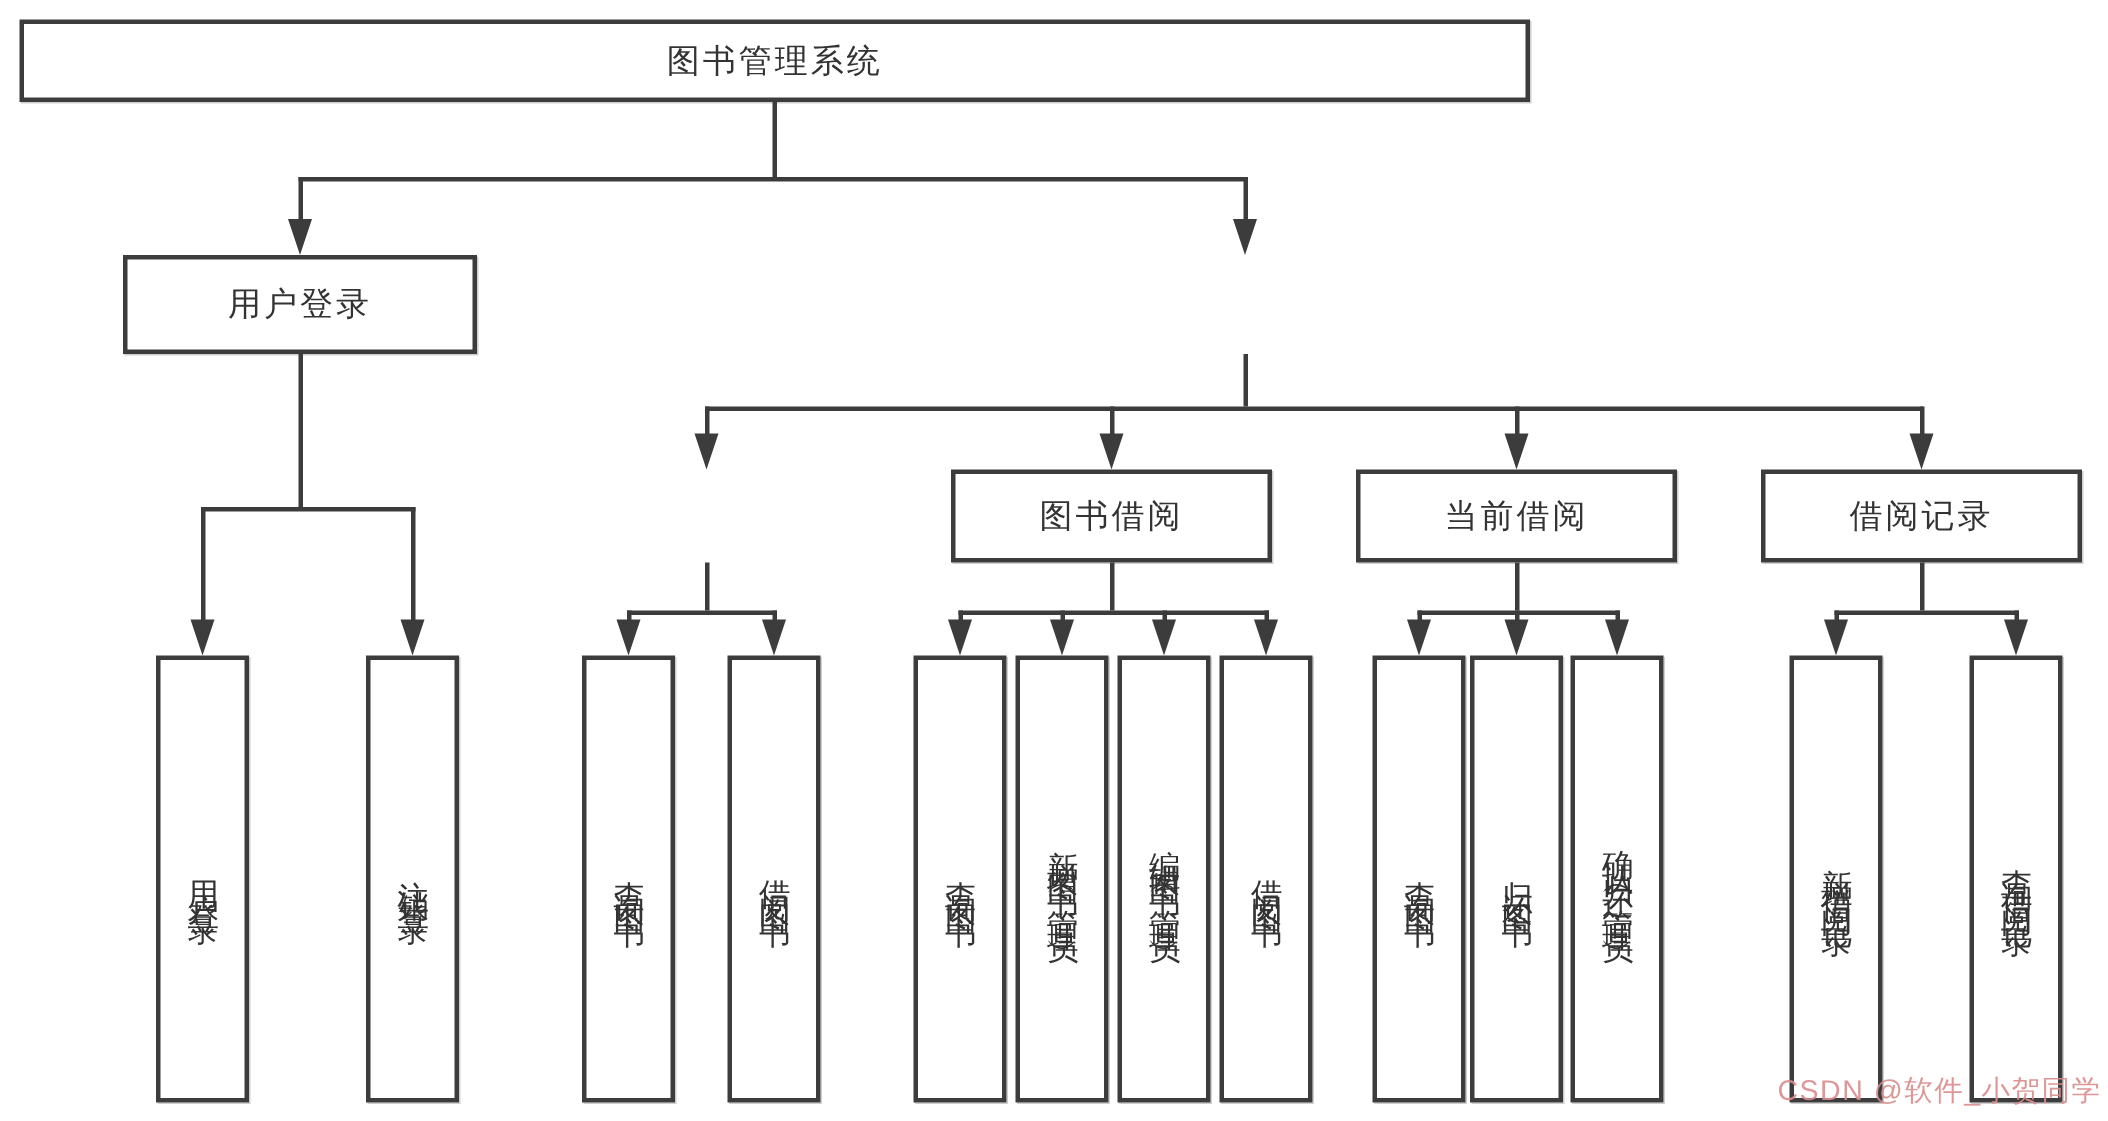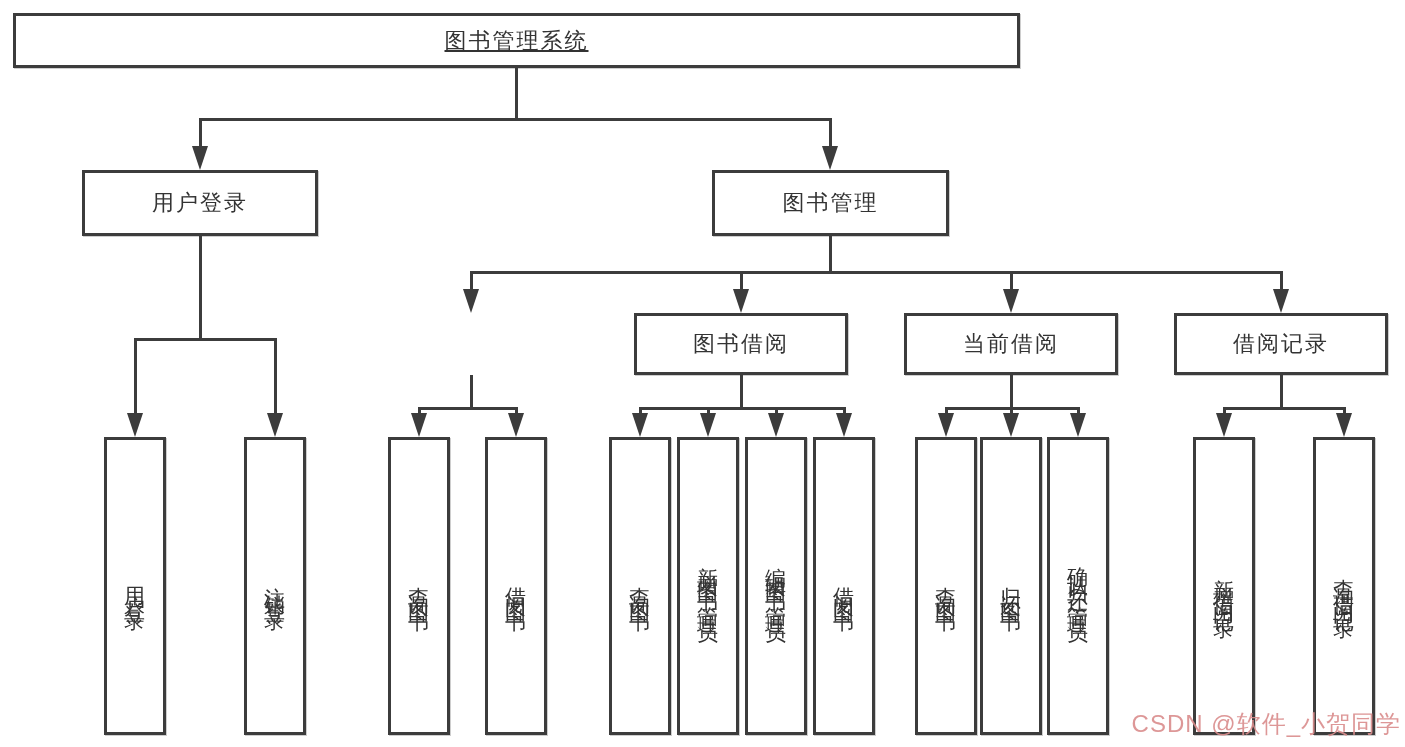--- a/index.html
+++ b/index.html
@@ -42,46 +42,43 @@
     content:"";position:absolute;left:6.5px;top:0;bottom:16px;width:3px;background:var(--line);
   }
   .arrow::after{
     content:"";position:absolute;left:0;bottom:0;width:0;height:0;
     border-left:8px solid transparent;border-right:8px solid transparent;
     border-top:24px solid var(--line);
   }
   .watermark{
     position:absolute;
     right:4px;bottom:7px;
-    font-size:24px;
+    font-size:19px;
     color:rgba(217,140,140,0.9);
     letter-spacing:1px;
     z-index:10;
     white-space:nowrap;
   }
 </style>
 </head>
 <body>
 
 <div class="stage">
 
-  <div class="box" style="left:13px;top:13px;width:1007px;height:55px;text-decoration:underline;">
+  <div class="box" style="left:13px;top:13px;width:1007px;height:55px;">
     <span>图书管理系统</span>
   </div>
 
   <div class="vline" style="left:515px;top:68px;height:50px;"></div>
   <div class="hline" style="left:199px;top:118px;width:633px;"></div>
   <div class="arrow" style="left:200px;top:118px;height:52px;"></div>
   <div class="arrow" style="left:830px;top:118px;height:52px;"></div>
 
   <div class="box" style="left:82px;top:170px;width:236px;height:66px;">
     <span>用户登录</span>
-  </div>
-  <div class="box" style="left:712px;top:170px;width:237px;height:66px;">
-    <span>图书管理</span>
   </div>
 
   <div class="vline" style="left:199px;top:236px;height:102px;"></div>
   <div class="hline" style="left:134px;top:338px;width:143px;"></div>
   <div class="arrow" style="left:135px;top:338px;height:99px;"></div>
   <div class="arrow" style="left:275px;top:338px;height:99px;"></div>
 
   <div class="vline" style="left:829px;top:236px;height:35px;"></div>
   <div class="hline" style="left:470px;top:271px;width:812px;"></div>
   <div class="arrow" style="left:471px;top:271px;height:42px;"></div>

